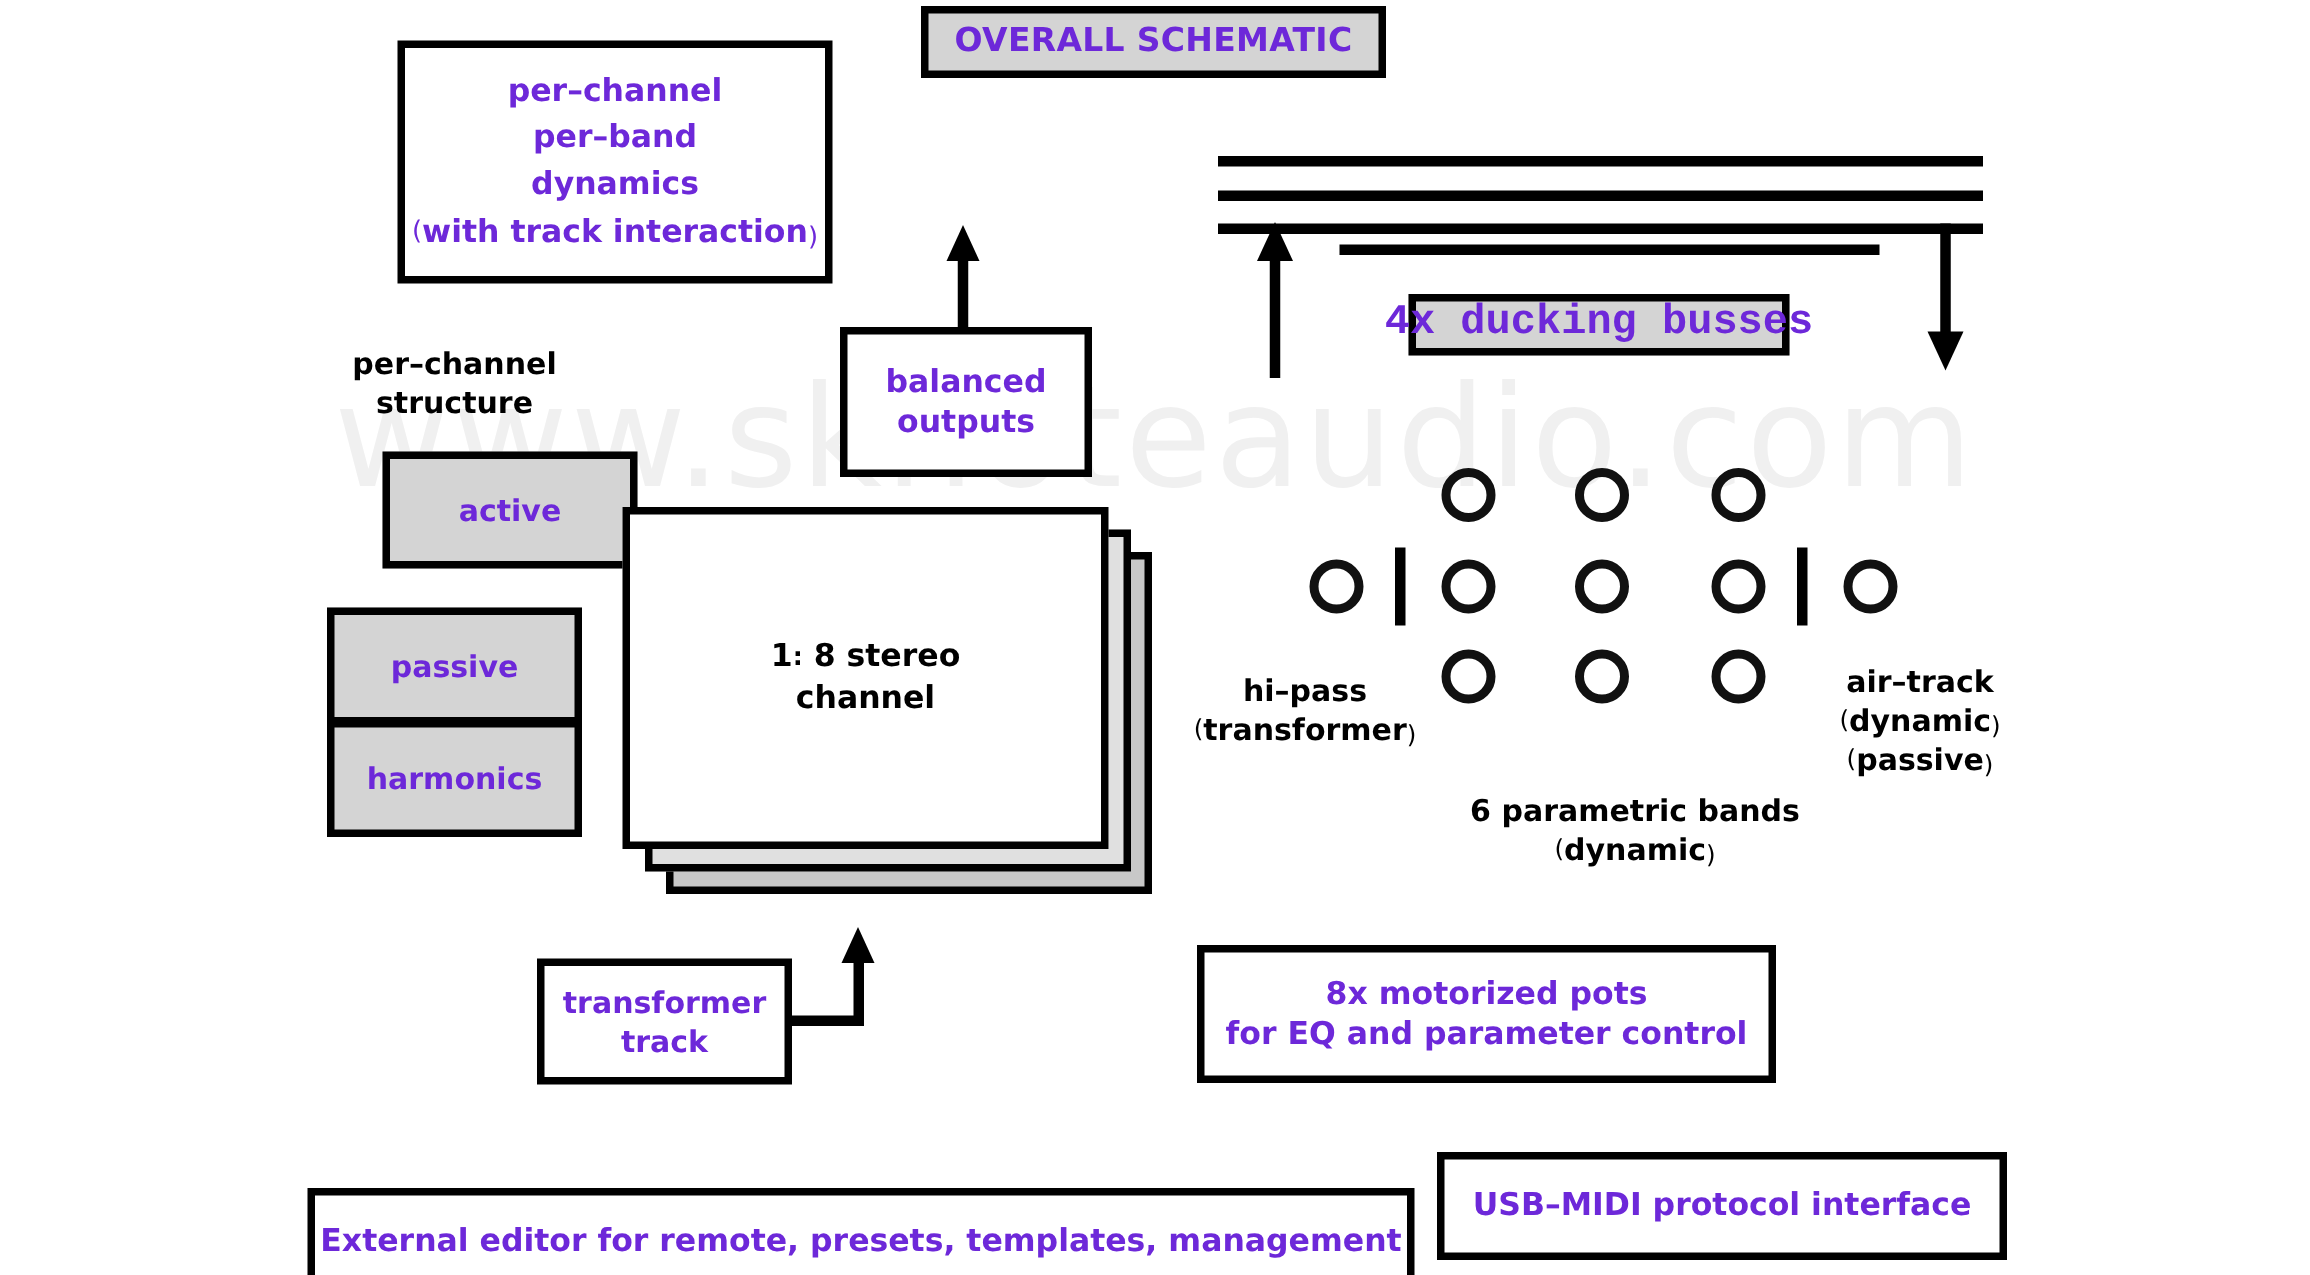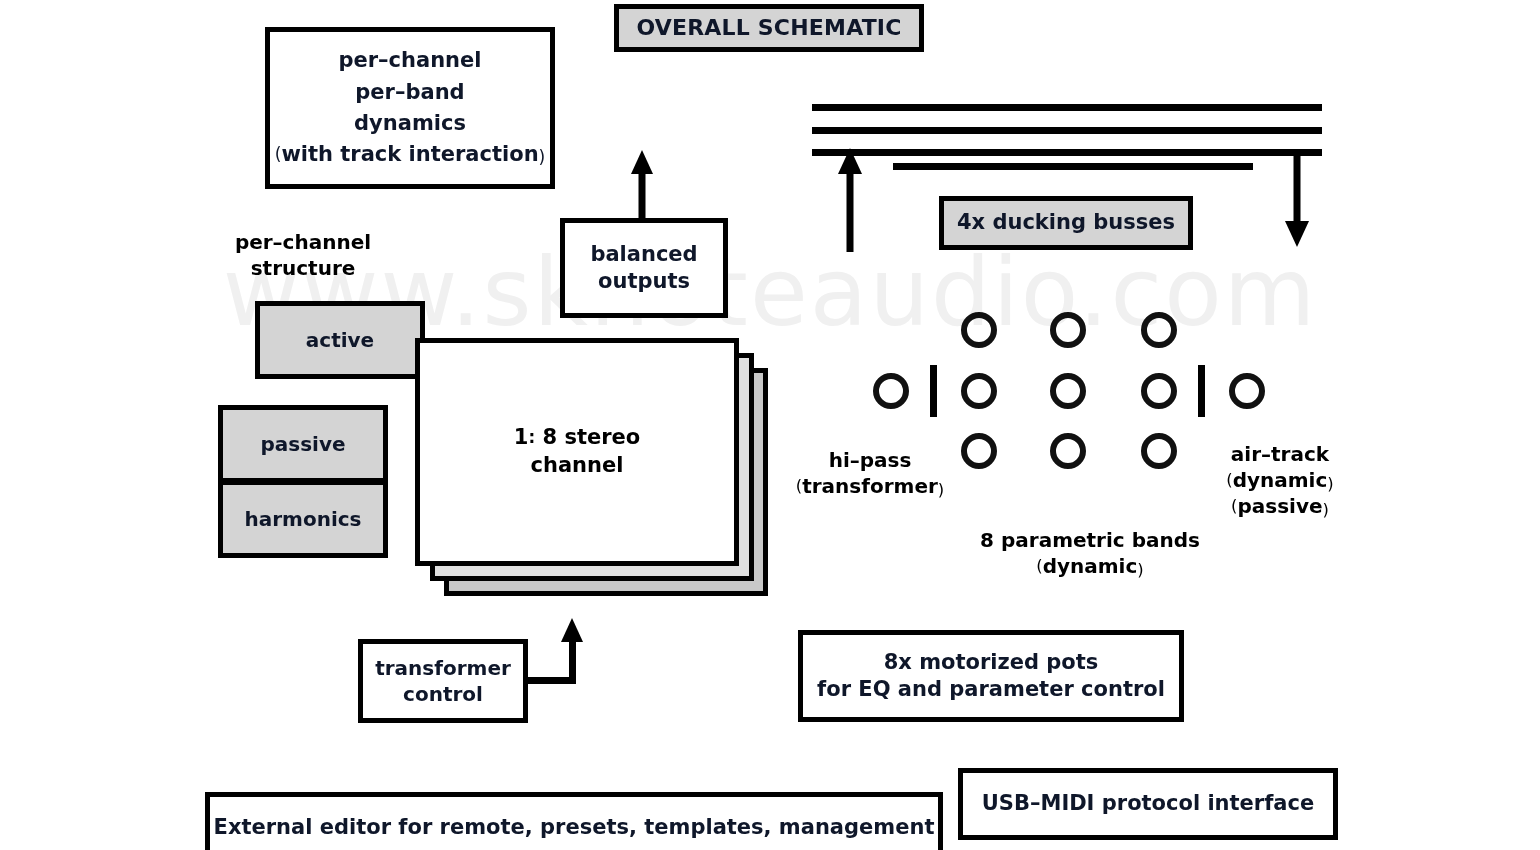--- a/index.html
+++ b/index.html
@@ -37,21 +37,21 @@
   .box {
     position: absolute;
     box-sizing: border-box;
     border: 5px solid #000000;
     background: #ffffff;
     display: flex;
     flex-direction: column;
     align-items: center;
     justify-content: center;
     text-align: center;
-    color: #0f172a;
+    color: #6d28d9;
     font-weight: bold;
     z-index: 3;
   }
   .box.gray { background: #d4d4d4; }
   .box .line { display: block; line-height: 1.30; white-space: nowrap; }
 
   
   .label {
     position: absolute;
     color: #000000;
@@ -134,22 +134,23 @@
     font-size: 21px;
     margin-top: 24px;
   }
   #usb-midi-box {
     left: 958px; top: 768px; width: 380px; height: 72px;
     font-size: 21px;
   }
 
   
   #ducking-busses-box {
-    left: 939px; top: 196px; width: 254px; height: 54px;
-    font-size: 21px;
+    left: 939px; top: 196px; width: 254px; height: 41px;
+    font-size: 28px;
+    font-family: Liberation Mono, monospace;
   }
   .busline {
     position: absolute;
     background: #000000;
     height: 7px;
     z-index: 2;
   }
   #busline-1 { left: 812px; top: 104px; width: 510px; }
   #busline-2 { left: 812px; top: 127px; width: 510px; }
   #busline-3 { left: 812px; top: 149px; width: 510px; }
@@ -285,21 +286,21 @@
 
   <div class="stack" id="stack-back2"></div>
   <div class="stack" id="stack-back1"></div>
   <div class="stack" id="stack-front">
     <span class="line"><span>1</span><span class="ratio-colon">:</span> <span>8 stereo</span></span>
     <span class="line">channel</span>
   </div>
 
   <div class="box" id="transformer-inputs-box">
     <span class="line">transformer</span>
-    <span class="line">control</span>
+    <span class="line">track</span>
   </div>
   <div id="transformer-elbow">
     <div class="h"></div>
       <div class="v"></div>
       <div class="head"></div>
   </div>
 
   <div class="busline" id="busline-1"></div>
   <div class="busline" id="busline-2"></div>
   <div class="busline" id="busline-3"></div>
@@ -330,21 +331,21 @@
 
   <div class="eq-circle" style="left:961px;  top:433px;"></div>
   <div class="eq-circle" style="left:1050px; top:433px;"></div>
   <div class="eq-circle" style="left:1141px; top:433px;"></div>
 
   <div class="label" id="hipass-label">
     <span class="line">hi–pass</span>
     <span class="line paren">transformer</span>
   </div>
   <div class="label" id="parametric-label">
-    <span class="line">8 parametric bands</span>
+    <span class="line">6 parametric bands</span>
     <span class="line paren">dynamic</span>
   </div>
   <div class="label" id="airband-label">
     <span class="line">air–track</span>
     <span class="line paren">dynamic</span>
     <span class="line paren">passive</span>
   </div>
 
   <div class="box" id="motorized-pots-box">
     <span class="line">8x motorized pots</span>

